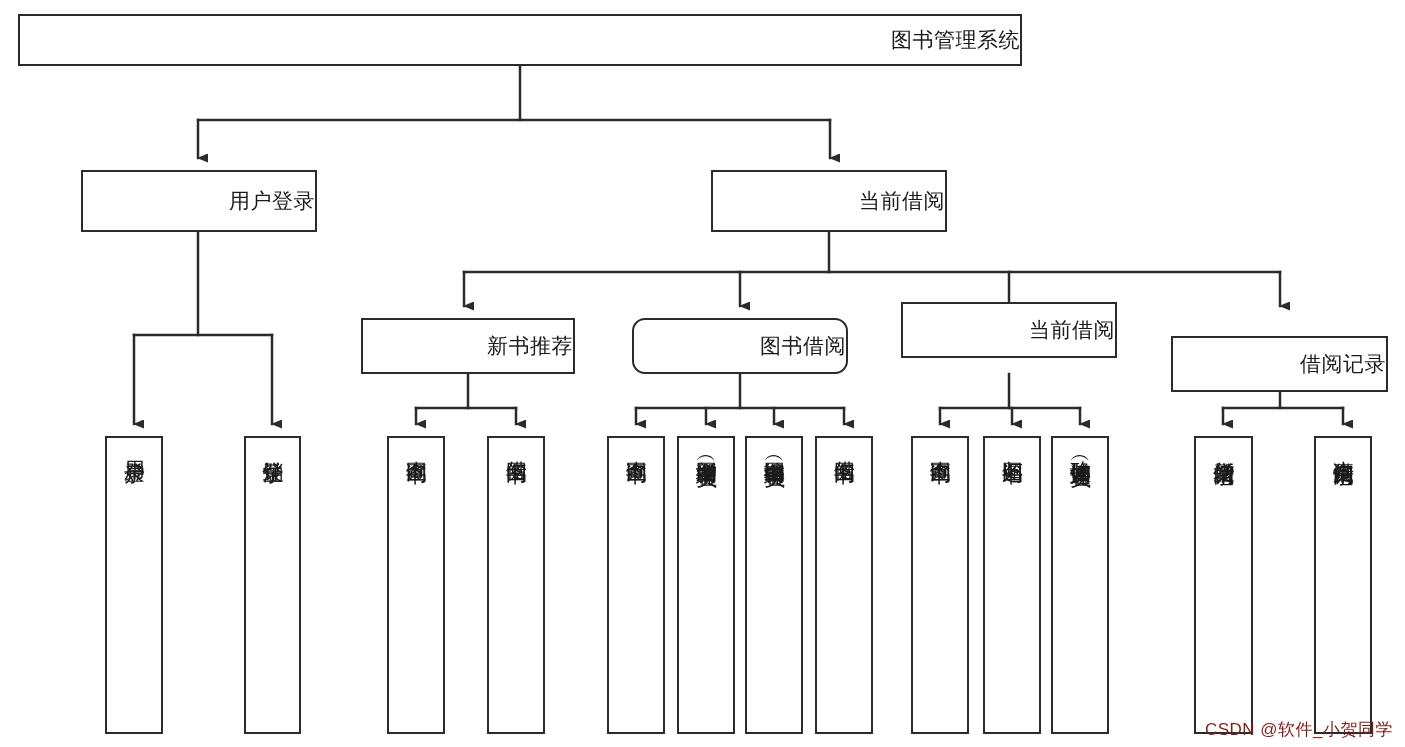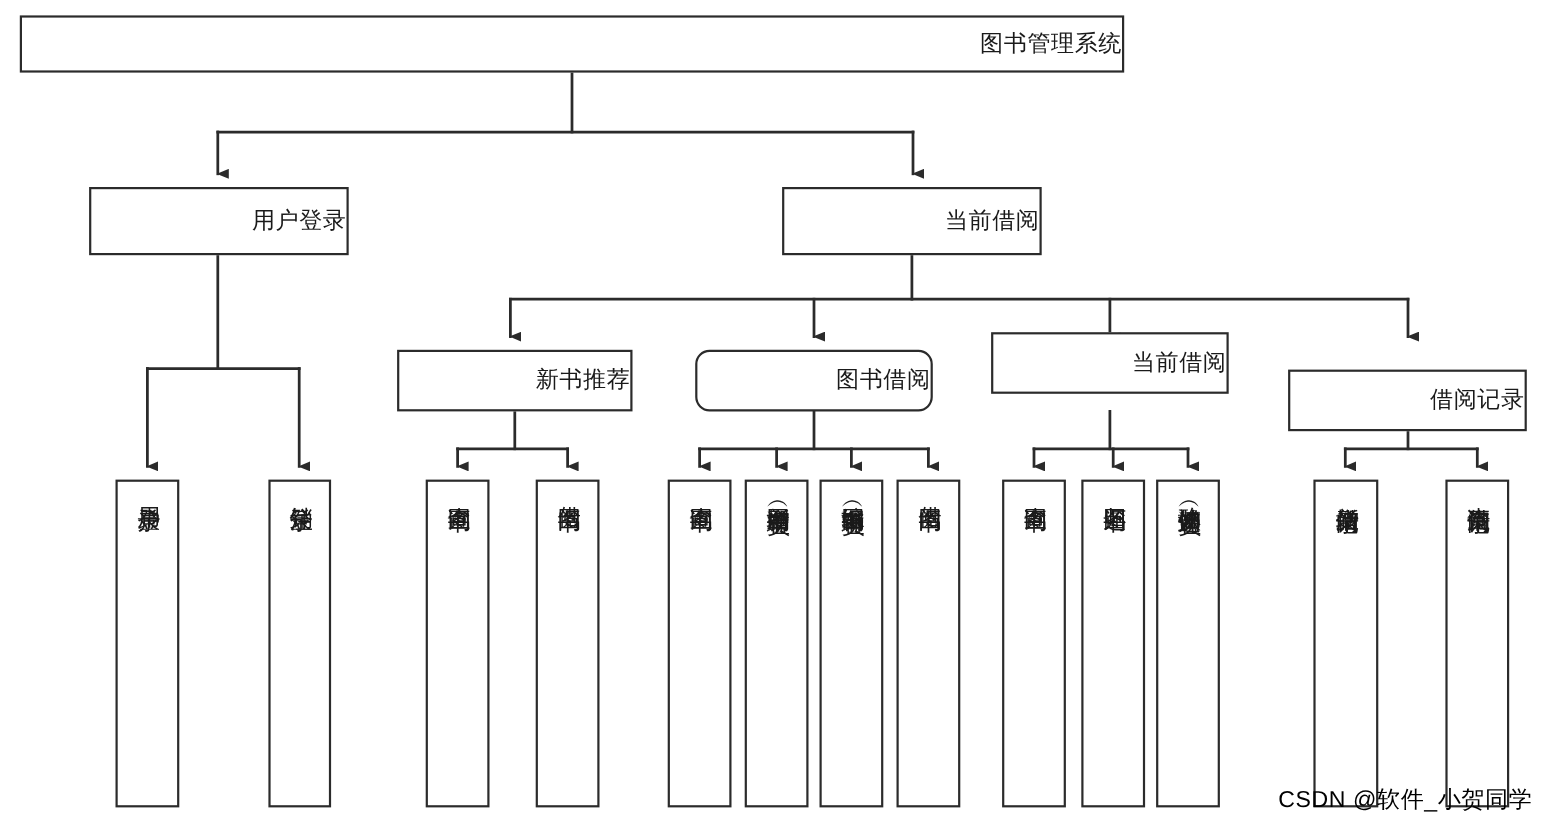--- a/index.html
+++ b/index.html
@@ -52,22 +52,22 @@
     text-orientation: upright;
     font-size: 21px;
     line-height: 1.28;
     letter-spacing: 1px;
     white-space: nowrap;
   }
   #watermark {
     position: absolute;
     right: 12px;
     bottom: 6px;
-    font-size: 21px;
-    color: #000000;
+    font-size: 17px;
+    color: #7f1d1d;
     white-space: nowrap;
     letter-spacing: 0.5px;
     pointer-events: none;
   }
 </style>
 </head>
 <body>
 
 <div id="diagram-root">
 

